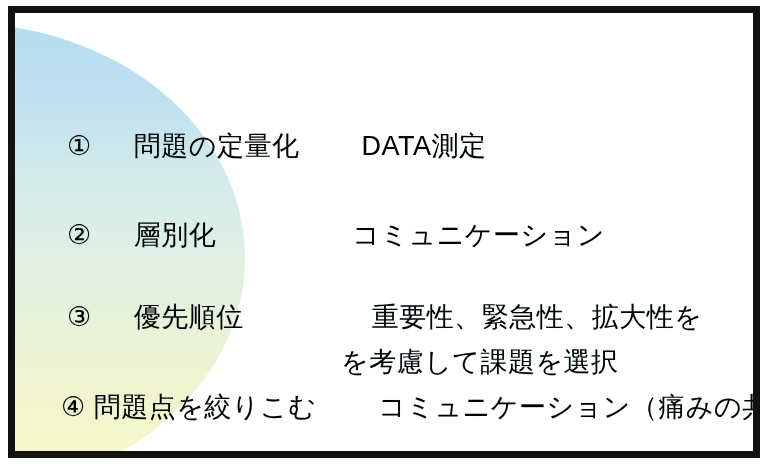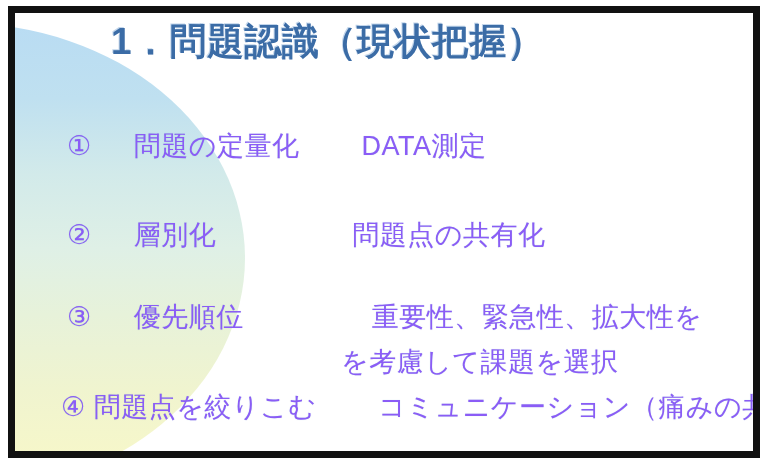--- a/index.html
+++ b/index.html
@@ -88,21 +88,21 @@
     color: #3b6ca6;
     letter-spacing: 0.5px;
     white-space: nowrap;
     text-shadow:
        1px 1px 0 rgba(255,255,255,0.9),
       -1px -1px 0 rgba(175,200,228,0.75);
   }
 
   .body-line {
     position: absolute;
-    color: #8b5cf6;
+    color: #000000;
     font-size: 27px;
     font-weight: normal;
     white-space: nowrap;
     letter-spacing: 0.5px;
     text-shadow: 0 0 1px rgba(15,154,165,0.25);
   }
 
   .line-1      { left: 52px;  top: 115px; }
   .line-2      { left: 52px;  top: 204px; }
   .line-3      { left: 52px;  top: 286px; text-align: center; }
@@ -124,36 +124,35 @@
 <body>
 
 <div class="slide-frame">
   <div class="slide-canvas">
 
     <div class="deco-shape"></div>
     <div class="deco-shape-block"></div>
 
     <div class="content-layer">
 
-      <div class="slide-title">1．問題認識（現状把握）</div>
 
       <div class="body-line line-1">
         <span class="marker">①</span>
         <span class="gap-small"></span>
         <span class="term">問題の定量化</span>
         <span class="gap-wide"></span>
         <span class="detail">DATA測定</span>
       </div>
 
       <div class="body-line line-2">
         <span class="marker">②</span>
         <span class="gap-small"></span>
         <span class="term">層別化</span>
         <span class="gap-wider"></span>
-        <span class="detail">問題点の共有化</span>
+        <span class="detail">コミュニケーション</span>
       </div>
 
       <div class="body-line line-3">
         <span class="marker">③</span>
         <span class="gap-small"></span>
         <span class="term">優先順位</span>
         <span class="gap-mid"></span>
         <span class="detail">重要性、緊急性、拡大性を</span>
       </div>
 

